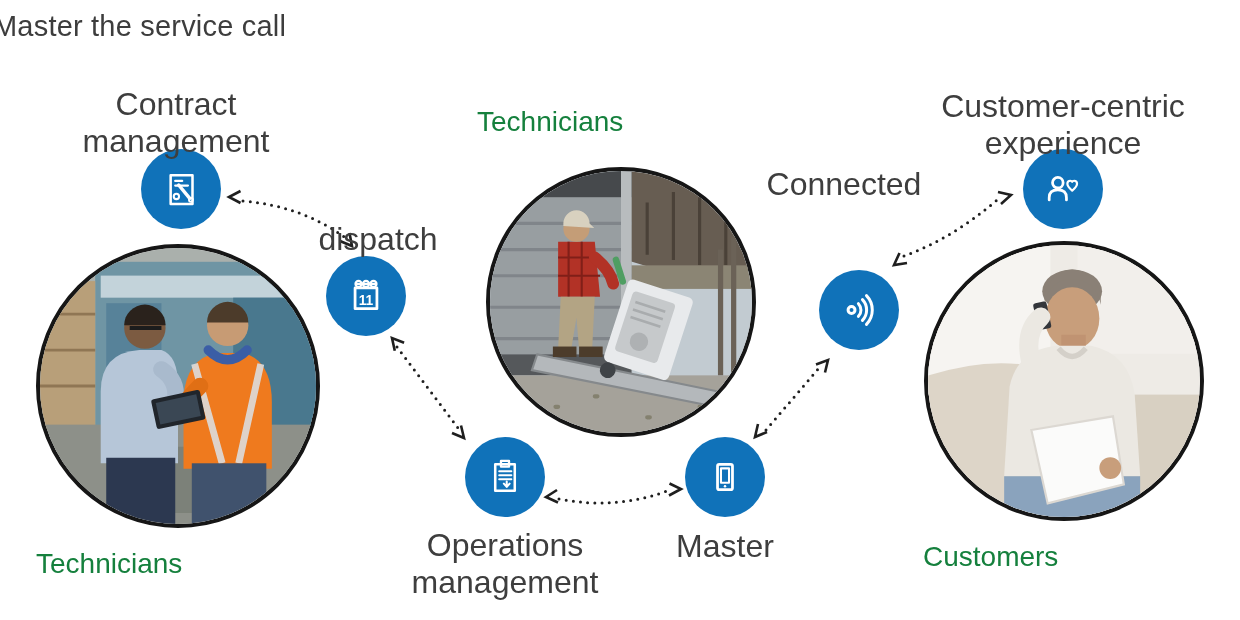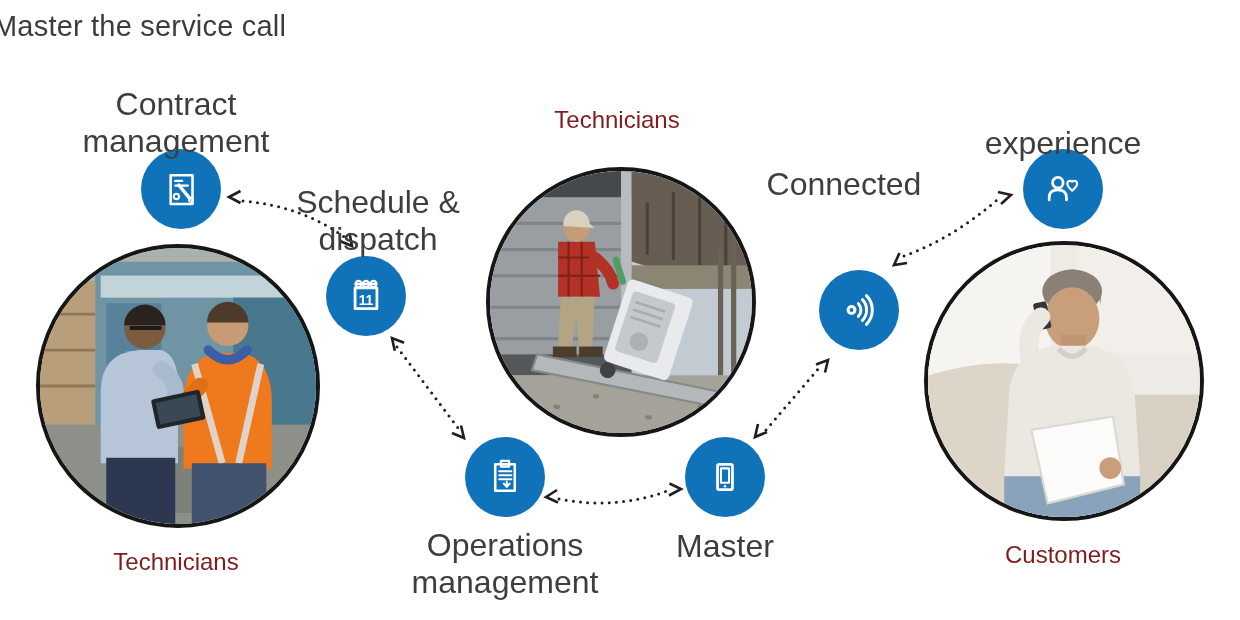--- a/index.html
+++ b/index.html
@@ -11,22 +11,22 @@
   .title {
     position:absolute; left:-7px; top:10px;
     font-size:29px; font-weight:400; color:#3d3d3d; letter-spacing:.2px;
     white-space:nowrap;
   }
   .node-label {
     position:absolute; width:260px; text-align:center;
     font-size:32px; line-height:1.17; color:#3e3e3e;
   }
   .photo-label {
-    position:absolute; width:280px; text-align:center;
-    font-size:24px; color:#7f1d1d;
+    position:absolute; width:280px; 
+    font-size:28px; color:#15803d;
   }
   .icon-circle {
     position:absolute; width:80px; height:80px; border-radius:50%;
     background:#1072b9; display:flex; align-items:center; justify-content:center;text-align:right;
   }
   .icon-circle svg { display:block; }
   .photo {
     position:absolute; border-radius:50%; overflow:hidden;
     border:4px solid #161616; box-sizing:border-box; background:#ddd;
   }
@@ -121,35 +121,35 @@
     <path class="wicon" d="M 8 29.5 L 8 27.5 C 8 22.5 11 20.8 15.5 20.8 C 20 20.8 23 22.5 23 27.5 L 23 29.5" stroke-width="2.4"></path>
     <path class="wicon" d="M 28 21.5 C 25.8 19.6 23.8 17.6 23.8 15.5 C 23.8 13.9 25 12.8 26.4 12.8 C 27.1 12.8 27.7 13.2 28 13.8 C 28.3 13.2 28.9 12.8 29.6 12.8 C 31 12.8 32.2 13.9 32.2 15.5 C 32.2 17.6 30.2 19.6 28 21.5 Z" stroke-width="1.9"></path>
   </svg>
 </div>
 
 <div class="node-label" style="left:46px;top:86px">
   <span>Contract</span><br>
   <span>management</span>
 </div>
 <div class="node-label" style="left:248px;top:184px">
-  <span>Schedule &amp;</span><br>
+  <br>
   <span>dispatch</span>
 </div>
 <div class="node-label" style="left:375px;top:527px">
   <span>Operations</span><br>
   <span>management</span>
 </div>
 <div class="node-label" style="left:595px;top:528px">
   <span>Master</span>
 </div>
 <div class="node-label" style="left:714px;top:166px">
   <span>Connected</span><br>
 </div>
 <div class="node-label" style="left:933px;top:88px">
-  <br>
+  <span>Customer-centric</span><br>
   <span>experience</span>
 </div>
 
 <div class="photo-label" style="left:36px;top:548px">Technicians</div>
 <div class="photo-label" style="left:477px;top:106px">Technicians</div>
 <div class="photo-label" style="left:923px;top:541px">Customers</div>
 
 <div class="photo" style="left:36px;top:244px;width:284px;height:284px">
   <svg viewBox="0 0 100 100" preserveAspectRatio="xMidYMid slice">
     <rect width="100" height="100" fill="#aab0ac"></rect>

